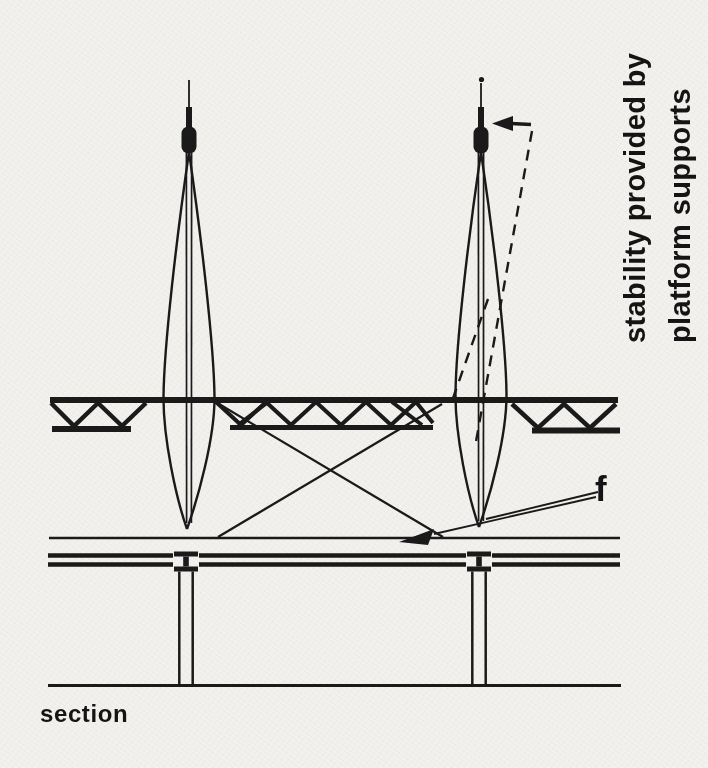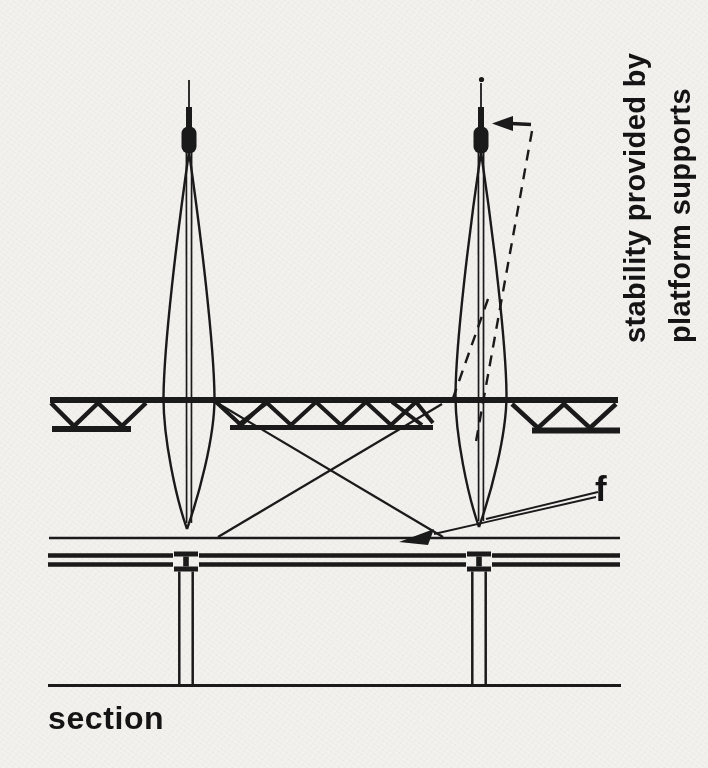--- a/index.html
+++ b/index.html
@@ -13,21 +13,21 @@
     background:
       repeating-linear-gradient(37deg, rgba(120,120,115,0.035) 0 1px, rgba(0,0,0,0) 1px 4px),
       repeating-linear-gradient(-53deg, rgba(120,120,115,0.03) 0 1px, rgba(0,0,0,0) 1px 5px),
       #f2f1ee;
   }
   .stage svg{position:absolute;left:0;top:0;}
   .label{
     position:absolute;color:#141414;font-weight:700;white-space:nowrap;
   }
   .section-label{
-    left:48px;top:700px;font-size:32px;letter-spacing:0.6px;
+    left:40px;top:700px;font-size:24px;letter-spacing:0.6px;
   }
   .f-label{
     left:595px;top:469px;font-size:35px;
   }
   .caption{
     position:absolute;left:613px;top:343px;width:345px;
     transform:rotate(-90deg);transform-origin:0 0;
     color:#141414;font-weight:700;font-size:29px;line-height:45px;
     letter-spacing:0.4px;white-space:nowrap;
   }

